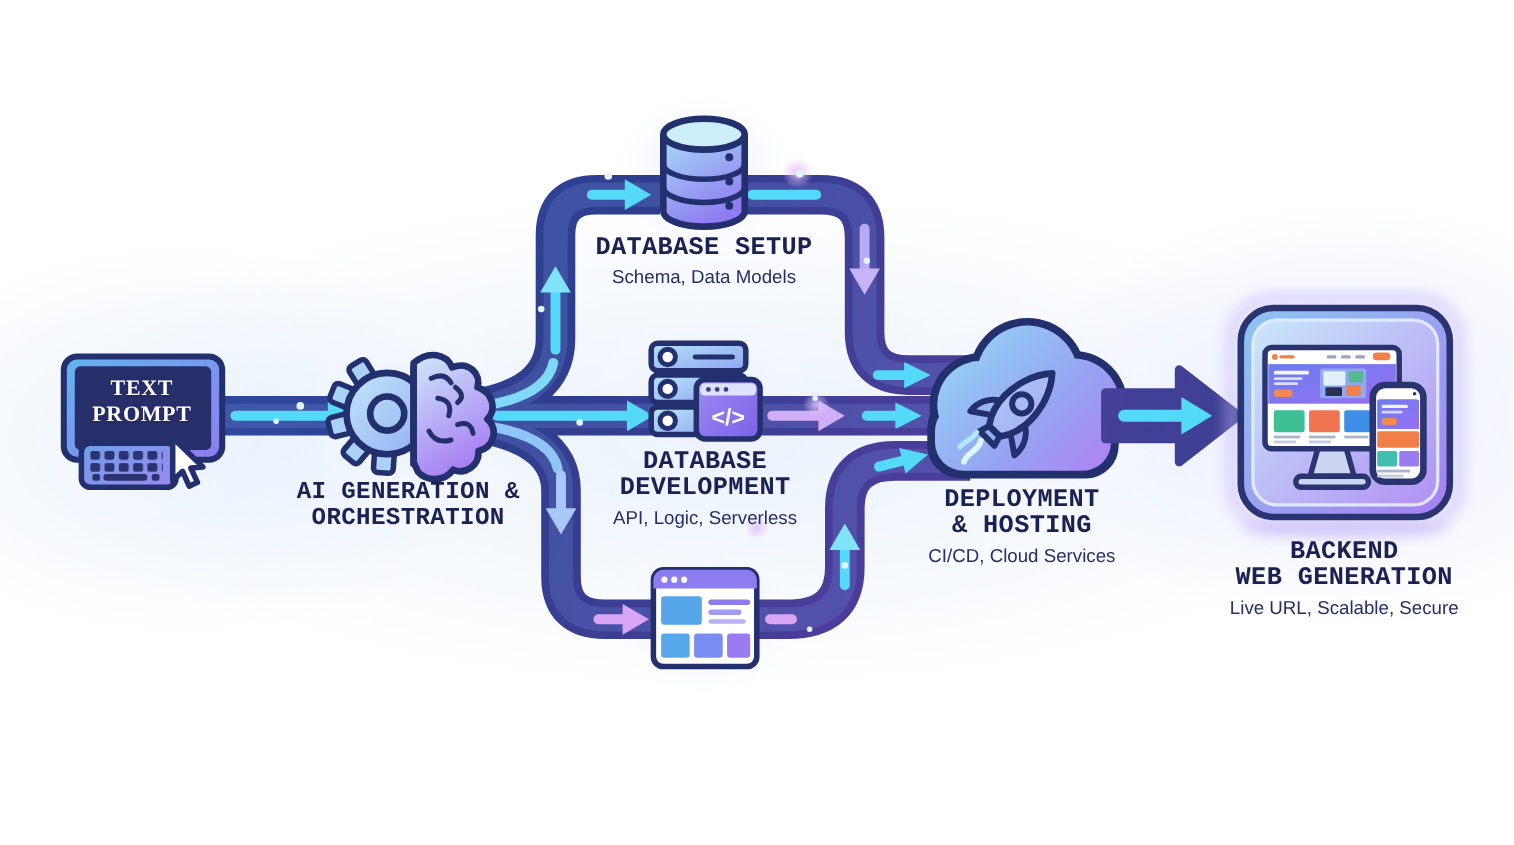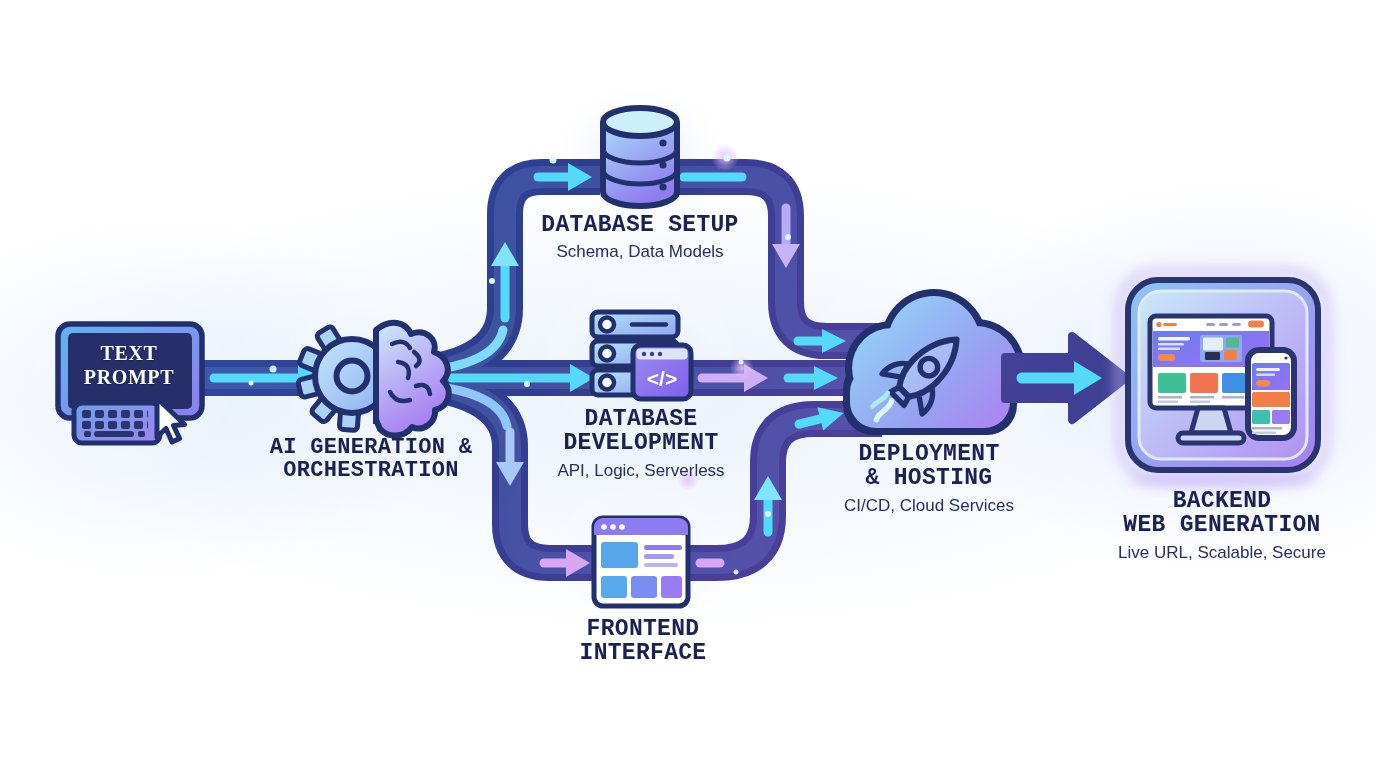--- a/index.html
+++ b/index.html
@@ -372,24 +372,20 @@
 
   <div class="label" style="left:641px;top:407px">
     <div class="title">
       <span class="tl">DATABASE</span>
       <span class="tl">DEVELOPMENT</span>
     </div>
     <div class="subtitle">API, Logic, Serverless</div>
   </div>
 
   <div class="label" style="left:643px;top:617px">
-    <div class="title">
-      <span class="tl">FRONTEND</span>
-      <span class="tl">INTERFACE</span>
-    </div>
   </div>
 
   <div class="label" style="left:929px;top:442px">
     <div class="title">
       <span class="tl">DEPLOYMENT</span>
       <span class="tl">&amp; HOSTING</span>
     </div>
     <div class="subtitle">CI/CD, Cloud Services</div>
   </div>
 

